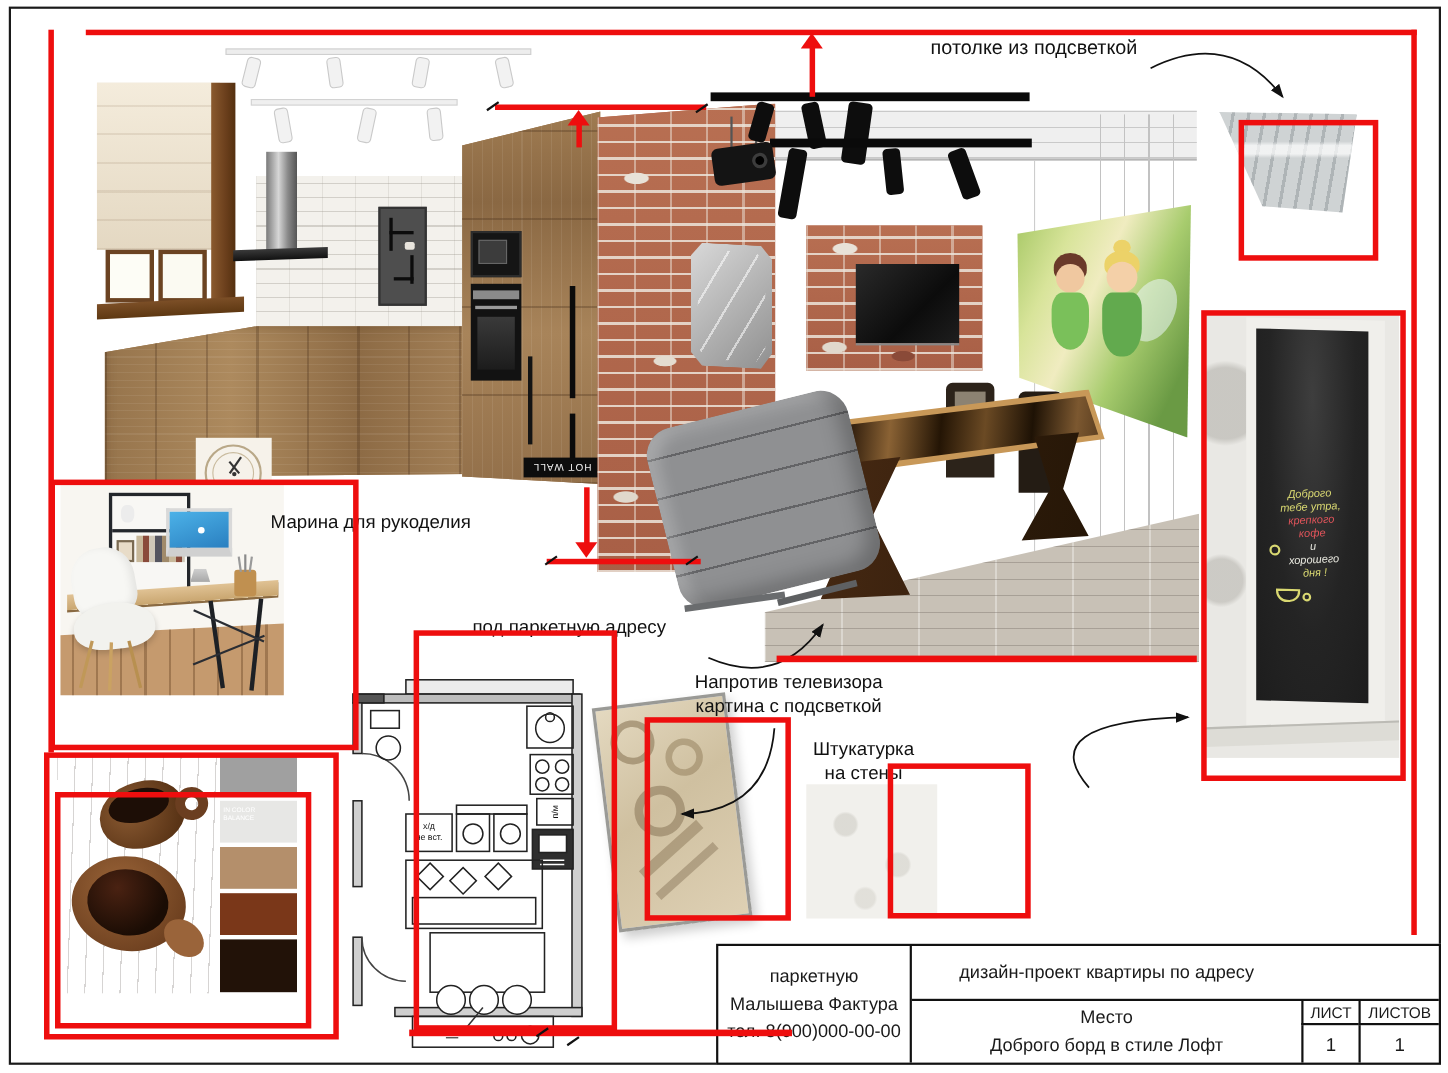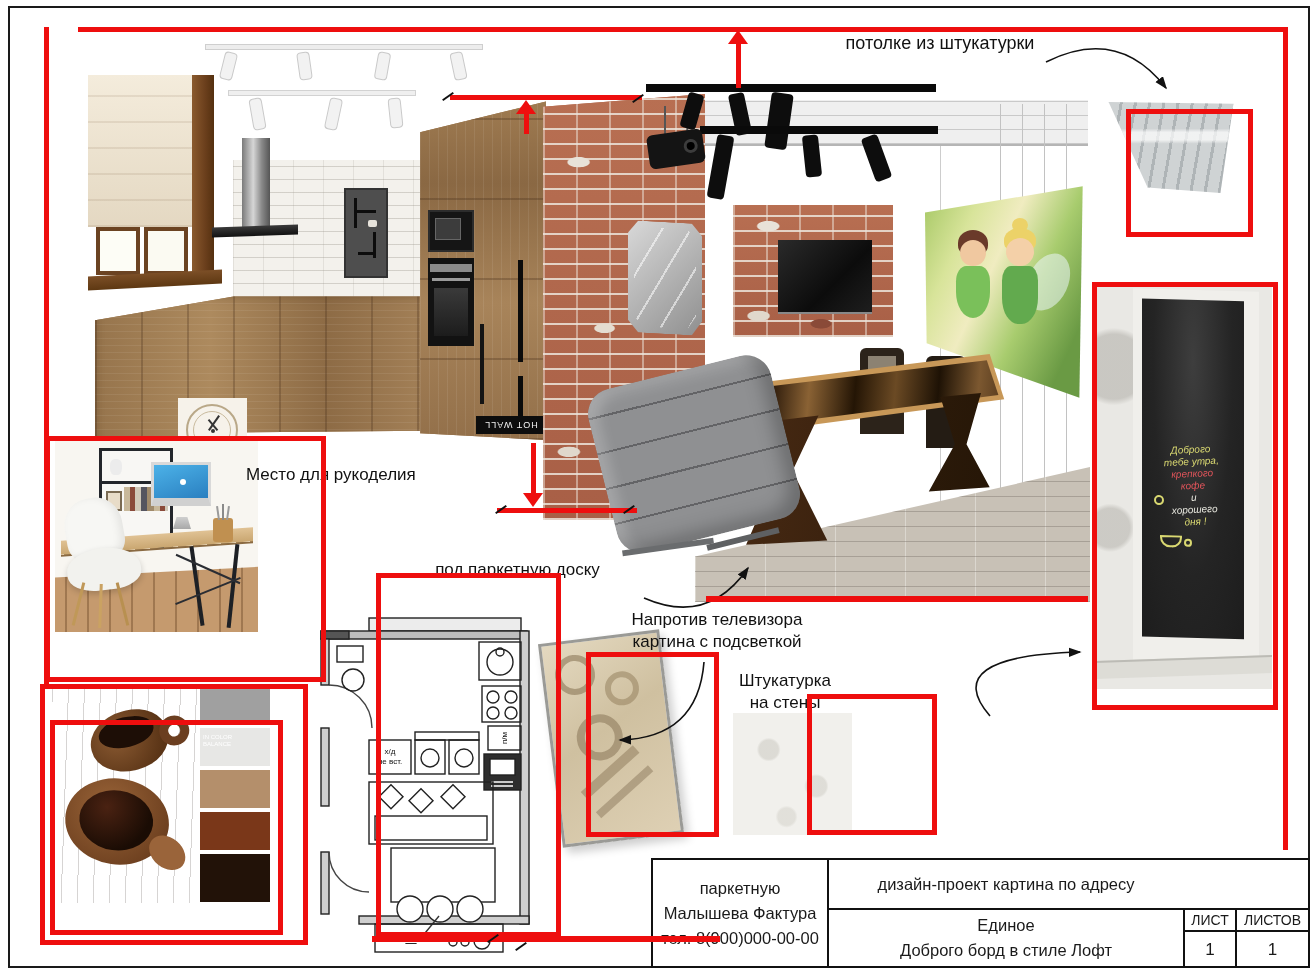--- a/index.html
+++ b/index.html
@@ -337,25 +337,25 @@
       <circle cx="169" cy="325" r="8"></circle>
       <rect x="62" y="308" width="128" height="28"></rect>
     </g>
     <text x="77" y="138" font-size="8" text-anchor="middle" fill="#111">х/д</text>
     <text x="77" y="148" font-size="8" text-anchor="middle" fill="#111">не вст.</text>
     <text x="191" y="125" font-size="8" text-anchor="middle" fill="#111" transform="rotate(-90 191 122)">п/м</text>
     <text x="98" y="326" font-size="9" text-anchor="middle" fill="#111" text-decoration="underline">в/к</text>
   </svg>
 
   <div class="txt" style="left:788px;top:32px;width:304px;font-size:18px;line-height:23px;">
-    <div>потолке из штукатурки</div>
-  </div>
-  <div class="txt" style="left:246px;top:464px;width:190px;text-align:left;"><span>Место для рукоделия</span></div>
+    <div>потолке из подсветкой</div>
+  </div>
+  <div class="txt" style="left:246px;top:464px;width:190px;text-align:left;"><span>Марина для рукоделия</span></div>
   <div class="txt" style="left:395px;top:559px;width:245px;">
-    <div>под паркетную доску</div>
+    <div>под паркетную адресу</div>
   </div>
   <div class="txt" style="left:712px;top:670px;width:146px;">
     <div>Штукатурка</div>
     <div>на стены</div>
   </div>
   <div class="txt" style="left:622px;top:609px;width:190px;">
     <div>Напротив телевизора</div>
     <div>картина с подсветкой</div>
   </div>
 
@@ -404,24 +404,24 @@
   <div class="tick" style="left:492px;top:932px;"></div>
   <div class="tick" style="left:520px;top:940px;"></div>
 
   <div class="abs" style="left:651px;top:858px;width:659px;height:110px;border:2px solid #111;background:#fff;z-index:55;">
     <div class="tb-cell" style="left:0;top:0;width:176px;height:106px;border-right:2px solid #111;flex-direction:column;">
       <div>паркетную</div>
       <div>Малышева Фактура</div>
       <div>тел. 8(900)000-00-00</div>
     </div>
     <div class="tb-cell" style="left:176px;top:0;width:479px;height:50px;border-bottom:2px solid #111;padding-right:125px;">
-      <div>дизайн-проект картина по адресу</div>
+      <div>дизайн-проект квартиры по адресу</div>
     </div>
     <div class="tb-cell" style="left:176px;top:50px;width:354px;height:56px;flex-direction:column;">
-      <div>Единое</div>
+      <div>Место</div>
       <div>Доброго борд в стиле Лофт</div>
     </div>
     <div class="tb-cell" style="left:530px;top:50px;width:52px;height:22px;border-left:2px solid #111;border-bottom:2px solid #111;font-size:14px;">
       <div>ЛИСТ</div>
     </div>
     <div class="tb-cell" style="left:582px;top:50px;width:73px;height:22px;border-left:2px solid #111;border-bottom:2px solid #111;font-size:14px;">
       <div>ЛИСТОВ</div>
     </div>
     <div class="tb-cell" style="left:530px;top:72px;width:52px;height:34px;border-left:2px solid #111;font-size:17px;">
       <div>1</div>

